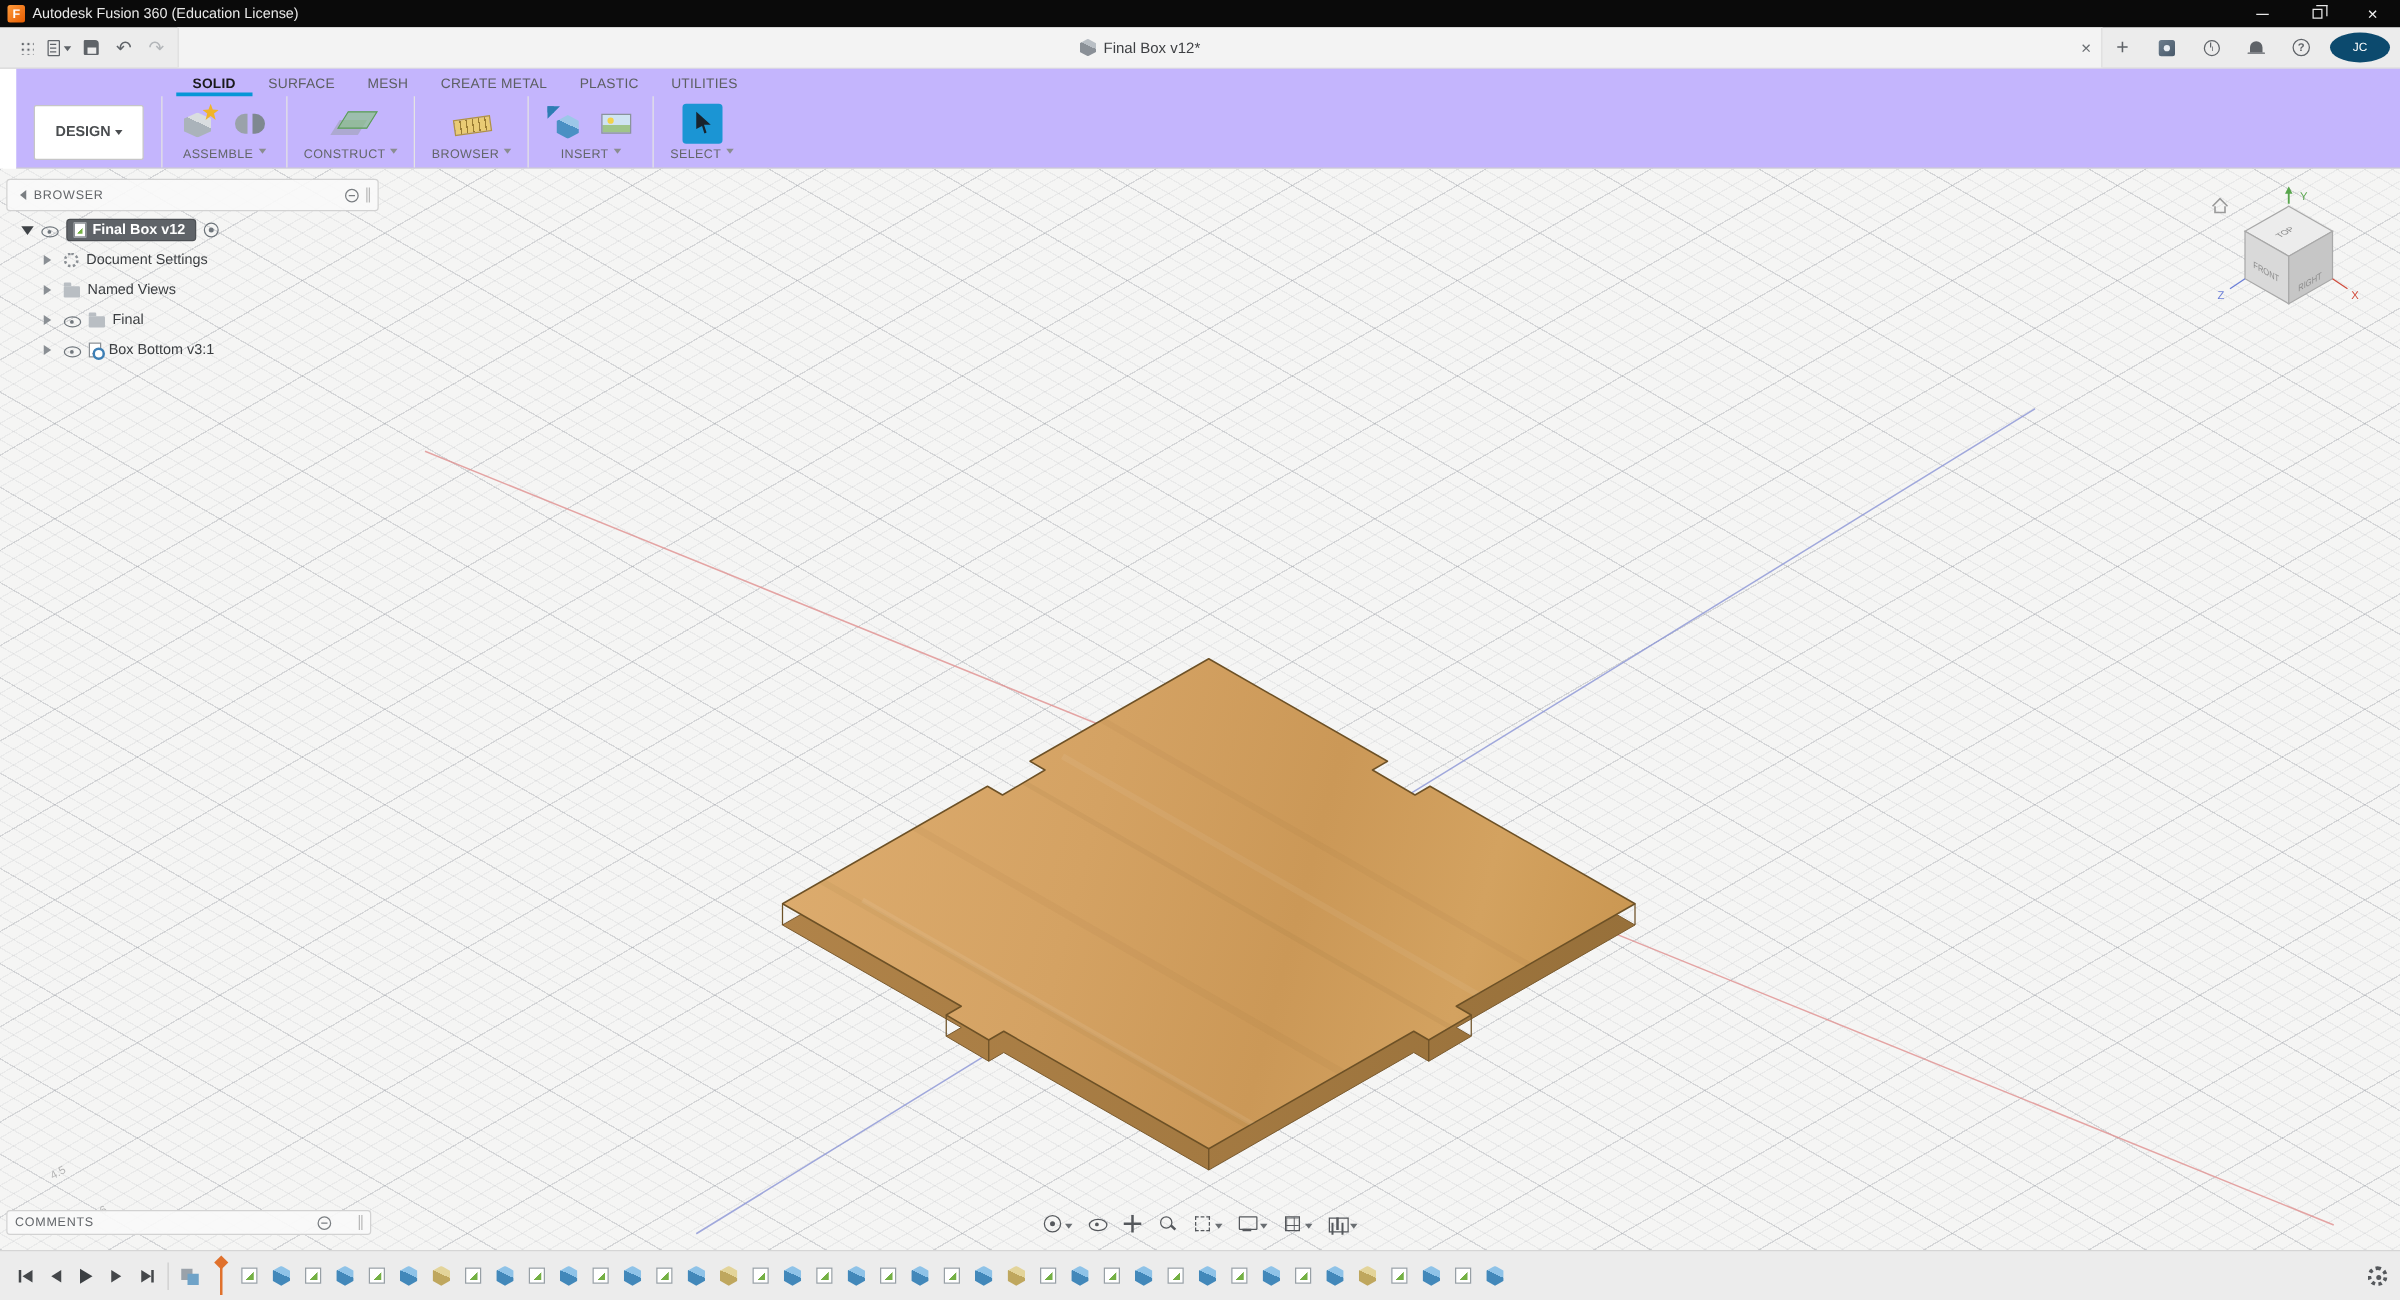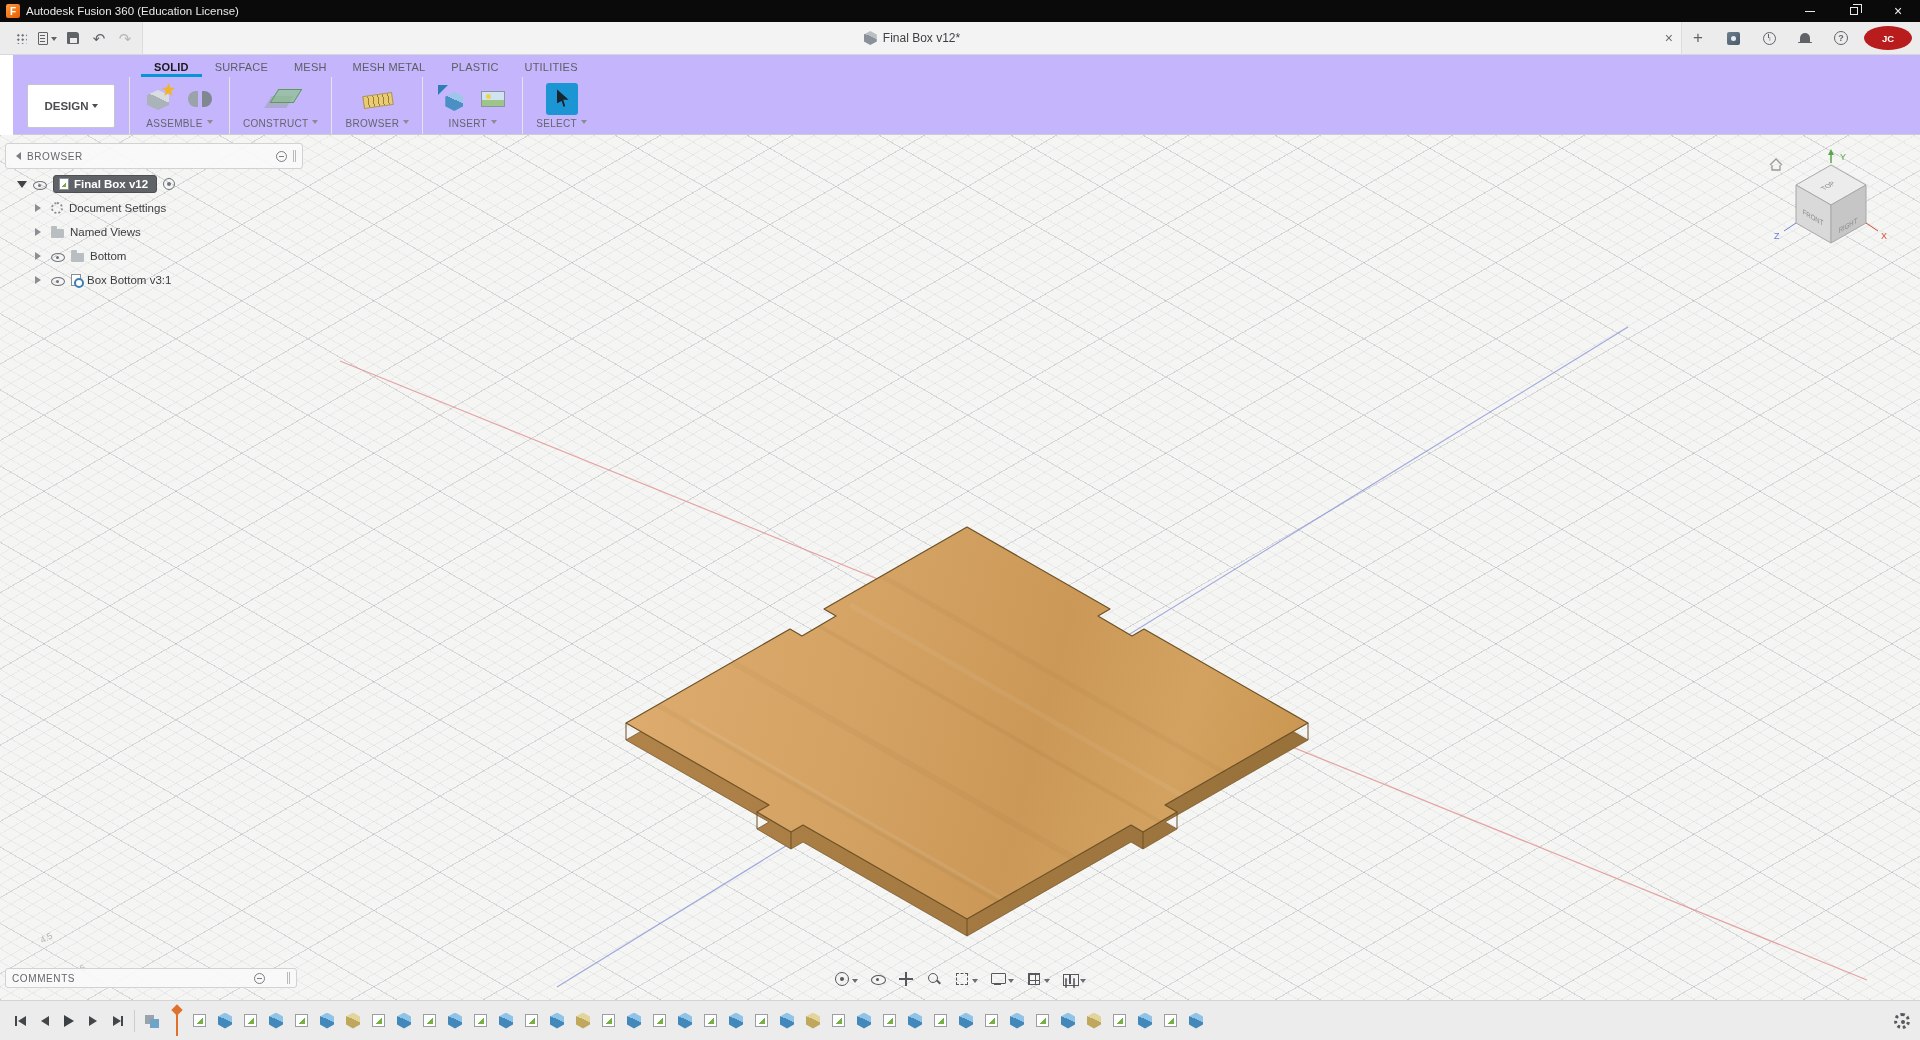--- a/index.html
+++ b/index.html
@@ -35,21 +35,21 @@
   .tab-close { position:absolute; right:8px; font-size:14px; color:#6a6e72; line-height:1; }
   .newtab-btn { width:24px; height:24px; display:flex; align-items:center; justify-content:center; font-size:17px; color:#5f6368; }
   .tb-right { display:flex; align-items:center; gap:10px; margin-left:10px; }
   .ic-extensions { width:13px; height:13px; border-radius:2px; background:linear-gradient(135deg,#6d7e8d,#48596a); position:relative; }
   .ic-extensions::after { content:""; position:absolute; left:4px; top:4px; width:5px; height:5px; background:#e8edf2; border-radius:50%; }
   .ic-clock { width:13px; height:13px; border:1.4px solid #5f6368; border-radius:50%; position:relative; }
   .ic-clock::after { content:""; position:absolute; left:4.6px; top:1.6px; width:1.4px; height:4px; background:#5f6368; box-shadow:1.4px 3px 0 -0.2px #5f6368; }
   .ic-bell { width:10px; height:9px; background:#5f6368; border-radius:5px 5px 0 0; position:relative; margin-top:-2px; }
   .ic-bell::after { content:""; position:absolute; left:-2px; top:9px; width:14px; height:1.8px; background:#5f6368; border-radius:2px; }
   .ic-help { width:14px; height:14px; border:1.4px solid #5f6368; border-radius:50%; display:flex; align-items:center; justify-content:center; font-size:9px; color:#5f6368; font-weight:bold; }
-  .avatar { width:48px; height:24px; border-radius:50%; background:#b91c1c; color:#fff; font-size:9.5px; font-weight:bold; display:flex; align-items:center; justify-content:center; }
+  .avatar { width:48px; height:24px; border-radius:50%; background:#0c4a6e; color:#fff; font-size:9.5px; font-weight:normal; display:flex; align-items:center; justify-content:center; }
 
   
   .ribbon { height:80px; background:#c4b5fd; border-bottom:1px solid #cecece; flex:0 0 auto;margin-left:13px; }
   .ribbon-tabs { display:flex; align-items:flex-end; height:22px; padding-left:128px; }
   .rtab { padding:3px 13px 1px; font-size:11px; color:#5c5f62; border-bottom:3px solid transparent; letter-spacing:.2px; cursor:default; }
   .rtab.active { color:#1a1a1a; font-weight:bold; border-bottom-color:#0696d7; }
   .ribbon-tools { display:flex; align-items:stretch; height:57px; padding-left:14px; }
   .design-btn { width:88px; height:44px; align-self:center; background:#fff; border:1px solid #c6c6c6; border-radius:2px; display:flex; align-items:center; justify-content:center; font-size:11.5px; font-weight:bold; color:#4a4d50; margin-right:14px; }
   .design-btn .mini-caret { border-top-color:#4a4d50; }
   .tgroup { display:flex; flex-direction:column; align-items:center; justify-content:space-between; padding:4px 13px 3px; border-left:1px solid #e4e4e4; }
@@ -252,21 +252,21 @@
         </span>
       <span class="avatar">JC</span>
     </div>
   </div>
 
   <div class="ribbon">
     <div class="ribbon-tabs">
         <div class="rtab active">SOLID</div>
         <div class="rtab">SURFACE</div>
         <div class="rtab">MESH</div>
-        <div class="rtab">MESH METAL</div>
+        <div class="rtab">CREATE METAL</div>
         <div class="rtab">PLASTIC</div>
         <div class="rtab">UTILITIES</div>
       </div>
     <div class="ribbon-tools">
       <div class="design-btn">
         <span>DESIGN</span>
         <span class="mini-caret"></span>
       </div>
       <div style="display:flex;">
           <div class="tgroup">
@@ -379,21 +379,21 @@
           </div>
           <div class="brow child">
             <span class="tri right"></span>
             <span class="bicon bi-folder"></span>
             <span class="blabel">Named Views</span>
           </div>
           <div class="brow child">
             <span class="tri right"></span>
             <span class="eye"></span>
             <span class="bicon bi-folder"></span>
-            <span class="blabel">Bottom</span>
+            <span class="blabel">Final</span>
           </div>
           <div class="brow child">
             <span class="tri right"></span>
             <span class="eye"></span>
             <span class="bicon bi-component-link"></span>
             <span class="blabel">Box Bottom v3:1</span>
           </div>
         </div>
     </div>
 

